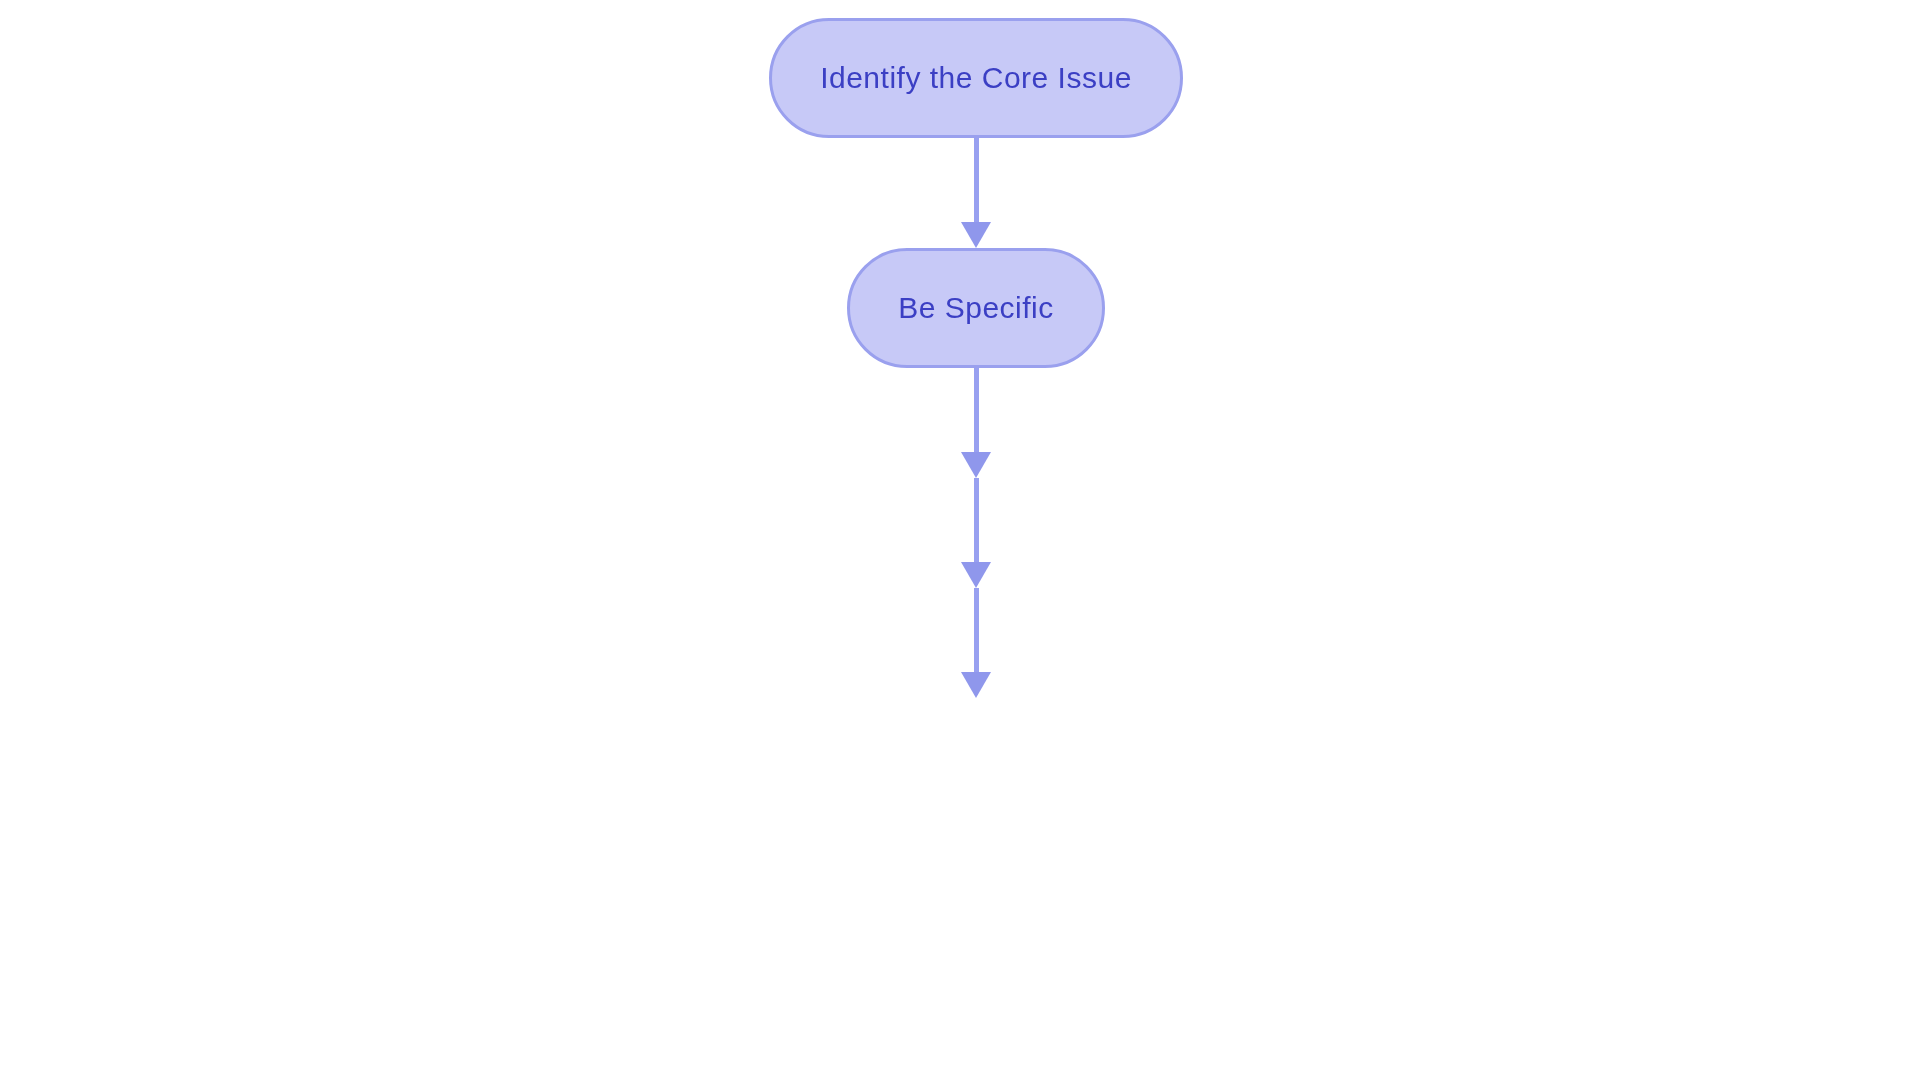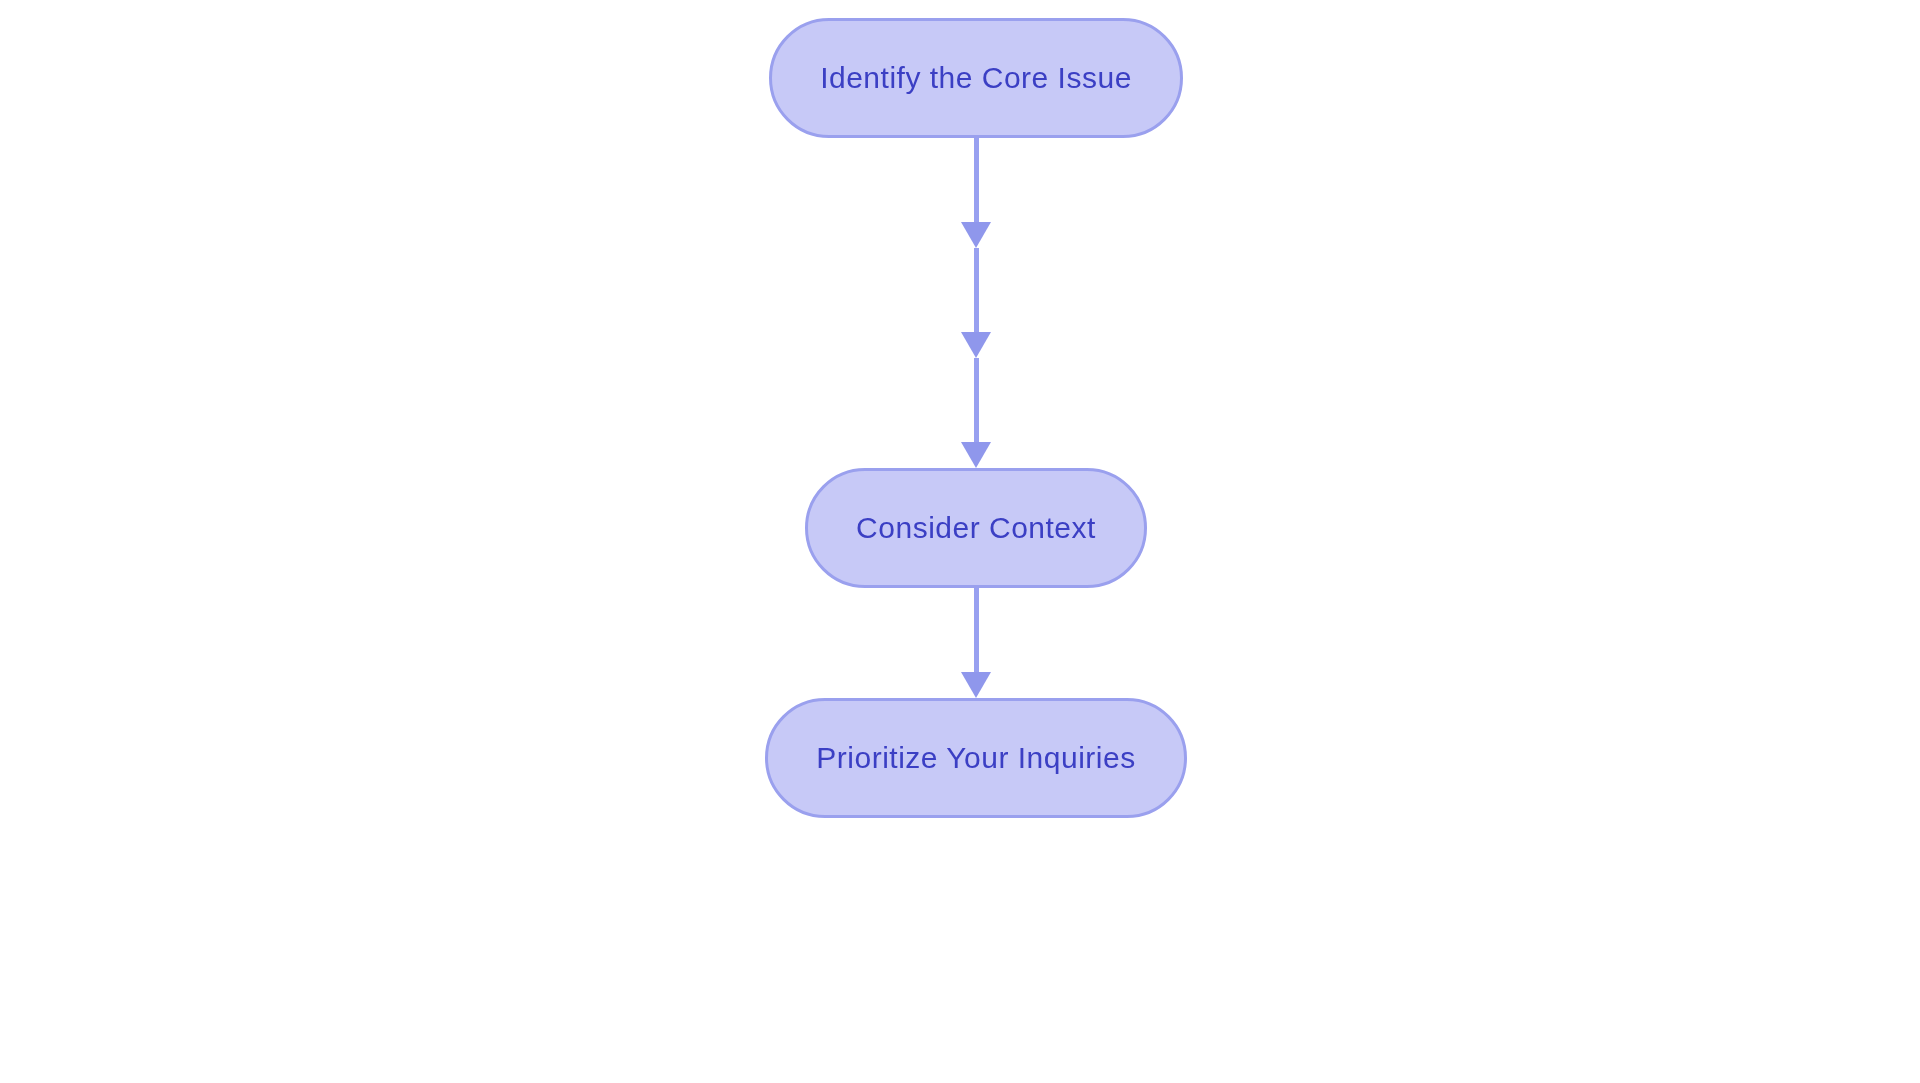--- a/index.html
+++ b/index.html
@@ -69,39 +69,36 @@
 
     <div class="node">
       <span class="node-label">Identify the Core Issue</span>
     </div>
 
     <div class="connector">
       <div class="connector-line"></div>
       <div class="connector-head"></div>
     </div>
 
+    <div class="node">
+      <span class="node-label">Be Specific</span>
+    </div>
 
     <div class="connector">
       <div class="connector-line"></div>
       <div class="connector-head"></div>
     </div>
 
 
     <div class="connector">
       <div class="connector-line"></div>
       <div class="connector-head"></div>
     </div>
 
-    <div class="node">
-      <span class="node-label">Consider Context</span>
-    </div>
 
     <div class="connector">
       <div class="connector-line"></div>
       <div class="connector-head"></div>
     </div>
 
-    <div class="node">
-      <span class="node-label">Prioritize Your Inquiries</span>
-    </div>
 
   </div>
 </div>
 
 </body></html>

